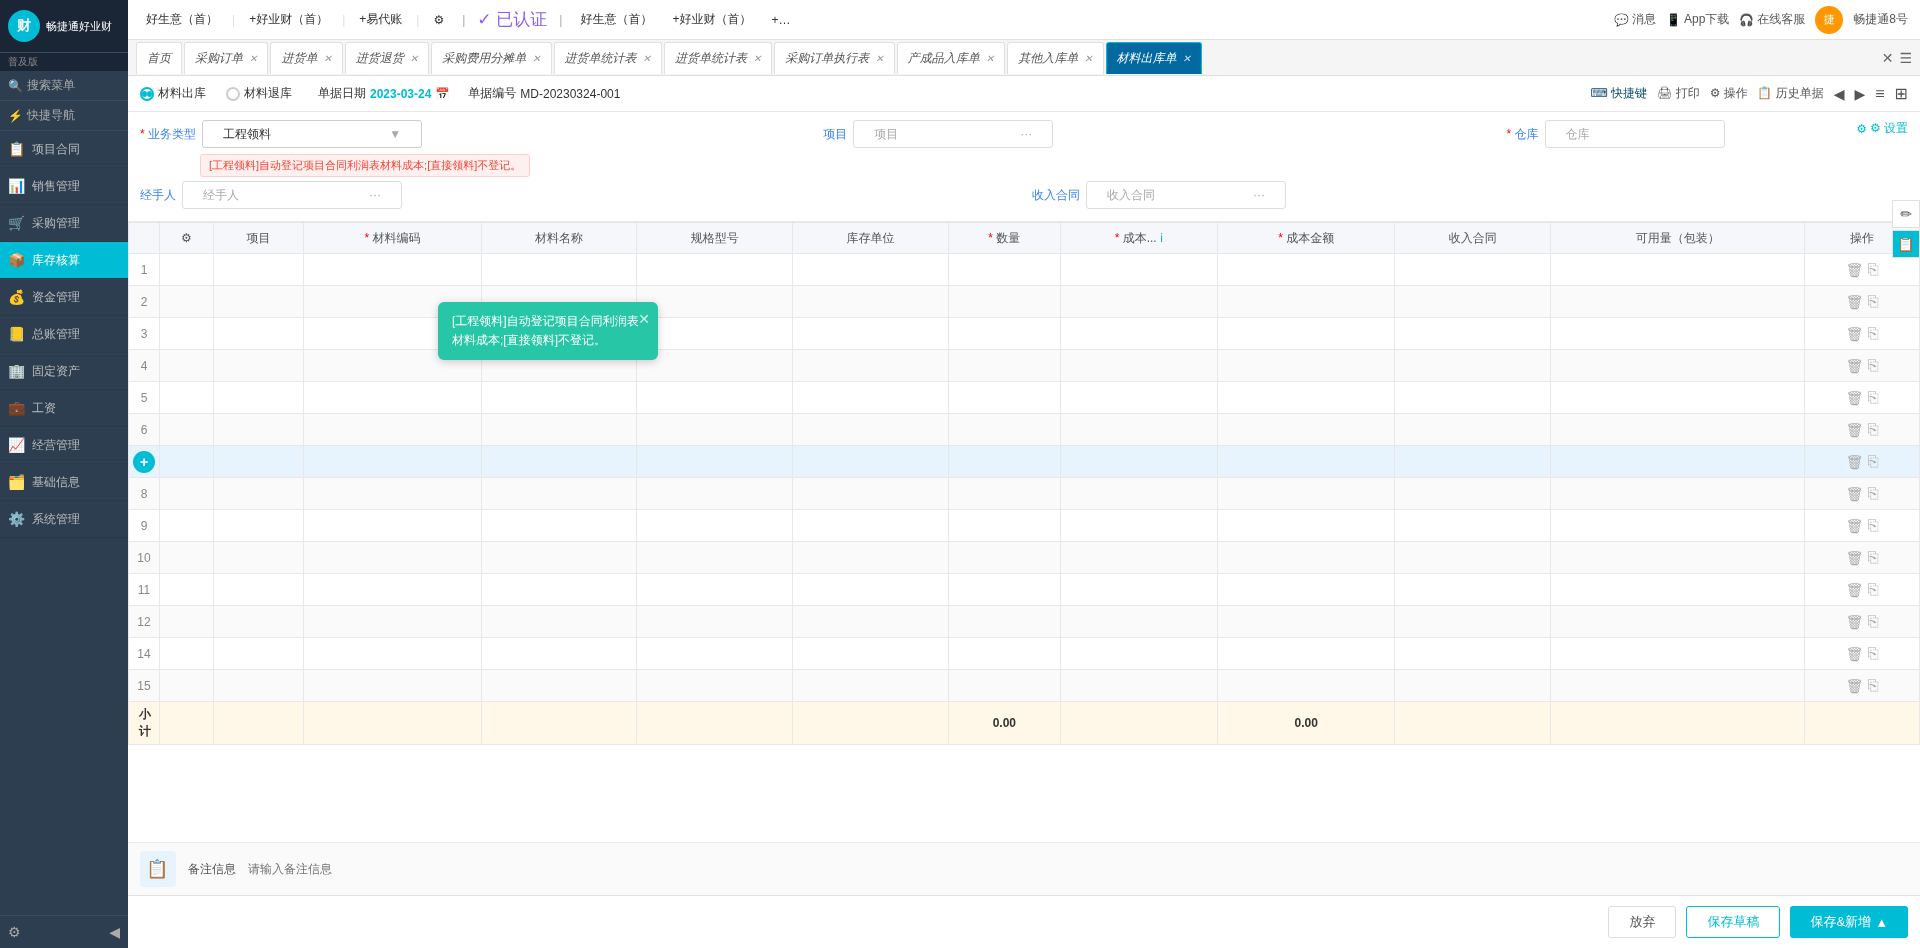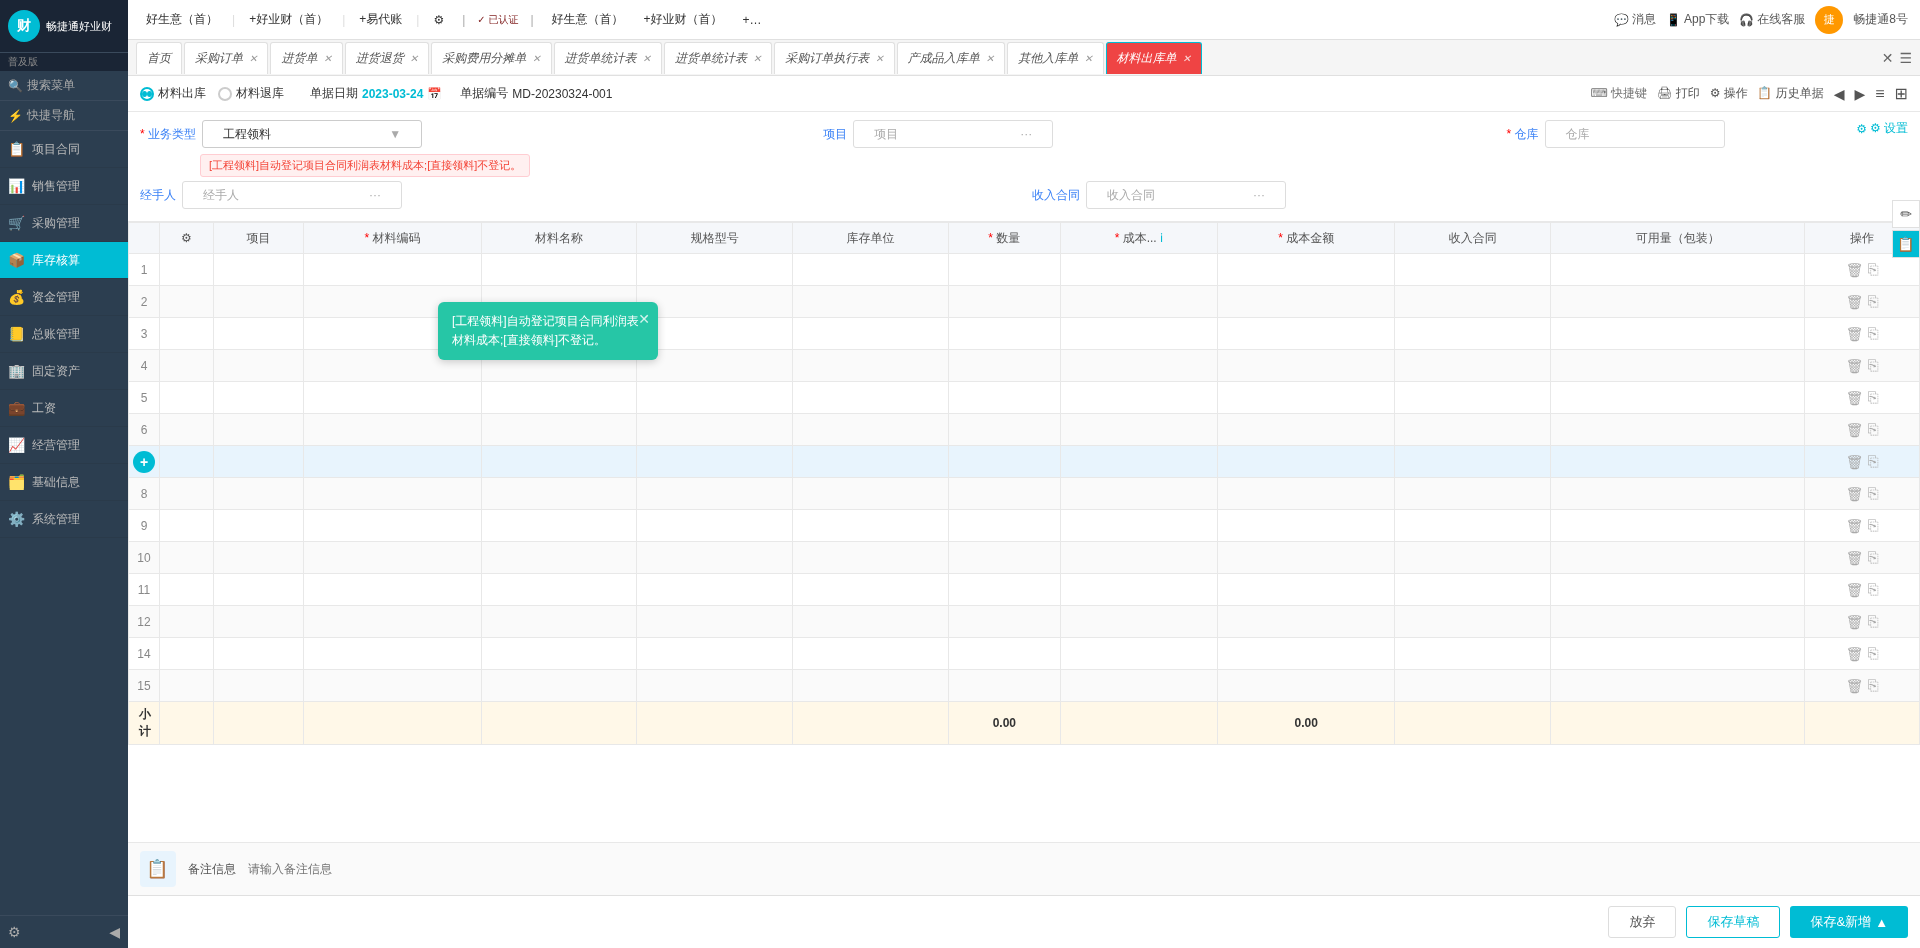--- a/index.html
+++ b/index.html
@@ -26,32 +26,32 @@
     .topbar { background: #fff; border-bottom: 1px solid #e0e0e0; padding: 0 12px; display: flex; align-items: center; gap: 8px; height: 40px; flex-shrink: 0; }
     .topbar-nav-item { padding: 0 6px; color: #333; font-size: 12px; cursor: pointer; white-space: nowrap; display: flex; align-items: center; gap: 2px; }
     .topbar-separator { color: #ddd; }
     .topbar-right { margin-left: auto; display: flex; align-items: center; gap: 10px; color: #555; font-size: 12px; }
     .topbar-right-item { display: flex; align-items: center; gap: 3px; cursor: pointer; }
     .user-avatar { width: 28px; height: 28px; border-radius: 50%; background: #ff9800; display: flex; align-items: center; justify-content: center; color: white; font-size: 11px; }
 
     
     .tabbar { background: #f5f5f5; border-bottom: 1px solid #e0e0e0; display: flex; align-items: center; padding: 0 8px; height: 36px; flex-shrink: 0; overflow: hidden; }
     .tab-item { padding: 0 10px; height: 32px; display: flex; align-items: center; gap: 4px; font-size: 12px; color: #555; cursor: pointer; background: #fff; border: 1px solid #e0e0e0; border-bottom: none; margin-right: 2px; border-radius: 3px 3px 0 0; white-space: nowrap; }
-    .tab-item.active { background: #ef4444; color: #fff; border-color: #00bcd4; text-align: right; }
+    .tab-item.active { background: #0369a1; color: #fff; border-color: #00bcd4; text-align: right; }
     .tab-item .tab-close { color: #999; margin-left: 2px; font-size: 10px; }
     .tab-item.active .tab-close { color: rgba(255,255,255,0.8); }
     .tabbar-right { margin-left: auto; display: flex; align-items: center; gap: 6px; }
     .tabbar-btn { color: #666; cursor: pointer; font-size: 14px; }
 
     
     .content-area { flex: 1; overflow-y: auto; background: #fff; display: flex; flex-direction: column; }
 
     
     .form-header { padding: 8px 12px; border-bottom: 1px solid #e8e8e8; display: flex; align-items: center; gap: 10px; flex-shrink: 0; }
-    .radio-group { display: flex; gap: 12px; align-items: center; }
+    .radio-group { display: flex; gap: 20px; align-items: center; }
     .radio-item { display: flex; align-items: center; gap: 4px; cursor: pointer; font-size: 12px; }
     .radio-circle { width: 14px; height: 14px; border-radius: 50%; border: 2px solid #ccc; display: flex; align-items: center; justify-content: center; }
     .radio-circle.checked { border-color: #00bcd4; }
     .radio-circle.checked::after { content: ''; width: 6px; height: 6px; background: #00bcd4; border-radius: 50%; }
     .form-date { display: flex; align-items: center; gap: 4px; font-size: 12px; color: #333; margin-left: 16px; }
     .form-date .date-val { color: #00bcd4; font-weight: bold; }
     .form-bill-no { display: flex; align-items: center; gap: 4px; font-size: 12px; color: #333; margin-left: 8px; }
 
     
     .form-fields { padding: 8px 12px; display: flex; flex-wrap: wrap; gap: 0; border-bottom: 1px solid #e8e8e8; flex-shrink: 0; }
@@ -179,21 +179,21 @@
 
   <div class="topbar">
     <span class="topbar-nav-item">好生意（首）</span>
     <span class="topbar-separator">|</span>
     <span class="topbar-nav-item">+好业财（首）</span>
     <span class="topbar-separator">|</span>
     <span class="topbar-nav-item">+易代账</span>
     <span class="topbar-separator">|</span>
     <span class="topbar-nav-item">⚙</span>
     <span style="color:#aaa;margin:0 4px;">|</span>
-    <span style="color:#7f1d1d;font-size:10px;">✓ 已认证</span>
+    <span style="color:#8b5cf6;font-size:17px;">✓ 已认证</span>
     <span style="color:#aaa;margin:0 4px;">|</span>
     <span class="topbar-nav-item">好生意（首）</span>
     <span class="topbar-nav-item">+好业财（首）</span>
     <span class="topbar-nav-item">+…</span>
     <div class="topbar-right">
       <div class="topbar-right-item">
         <span>💬</span>
         <span>消息</span>
       </div>
       <div class="topbar-right-item">
@@ -279,21 +279,21 @@
       <div class="form-date">
         <span>单据日期</span>
         <span class="date-val">2023-03-24</span>
         <span>📅</span>
       </div>
       <div class="form-bill-no">
         <span>单据编号</span>
         <span style="color:#333;">MD-20230324-001</span>
       </div>
       <div style="margin-left:auto;display:flex;gap:10px;align-items:center;">
-        <span style="color:#737373;font-size:12px;cursor:pointer;">⌨ <span>快捷键</span></span>
+        <span style="color:#0c4a6e;font-size:12px;cursor:pointer;">⌨ <span>快捷键</span></span>
         <span style="color:#555;font-size:12px;cursor:pointer;">🖨 <span>打印</span></span>
         <span style="color:#555;font-size:12px;cursor:pointer;">⚙ <span>操作</span></span>
         <span style="color:#555;font-size:12px;cursor:pointer;font-family:Liberation Serif, serif;">📋 <span>历史单据</span></span>
         <span style="color:#555;font-size:14px;cursor:pointer;">◀</span>
         <span style="color:#555;font-size:14px;cursor:pointer;">▶</span>
         <span style="color:#555;font-size:16px;cursor:pointer;">≡</span>
         <span style="color:#555;font-size:16px;cursor:pointer;">⊞</span>
       </div>
     </div>
 

